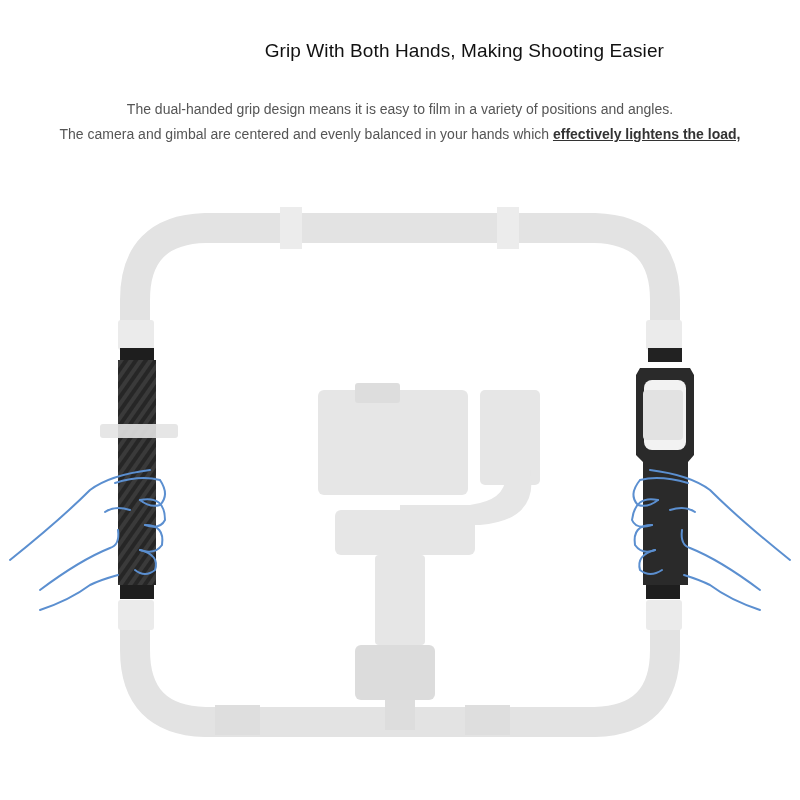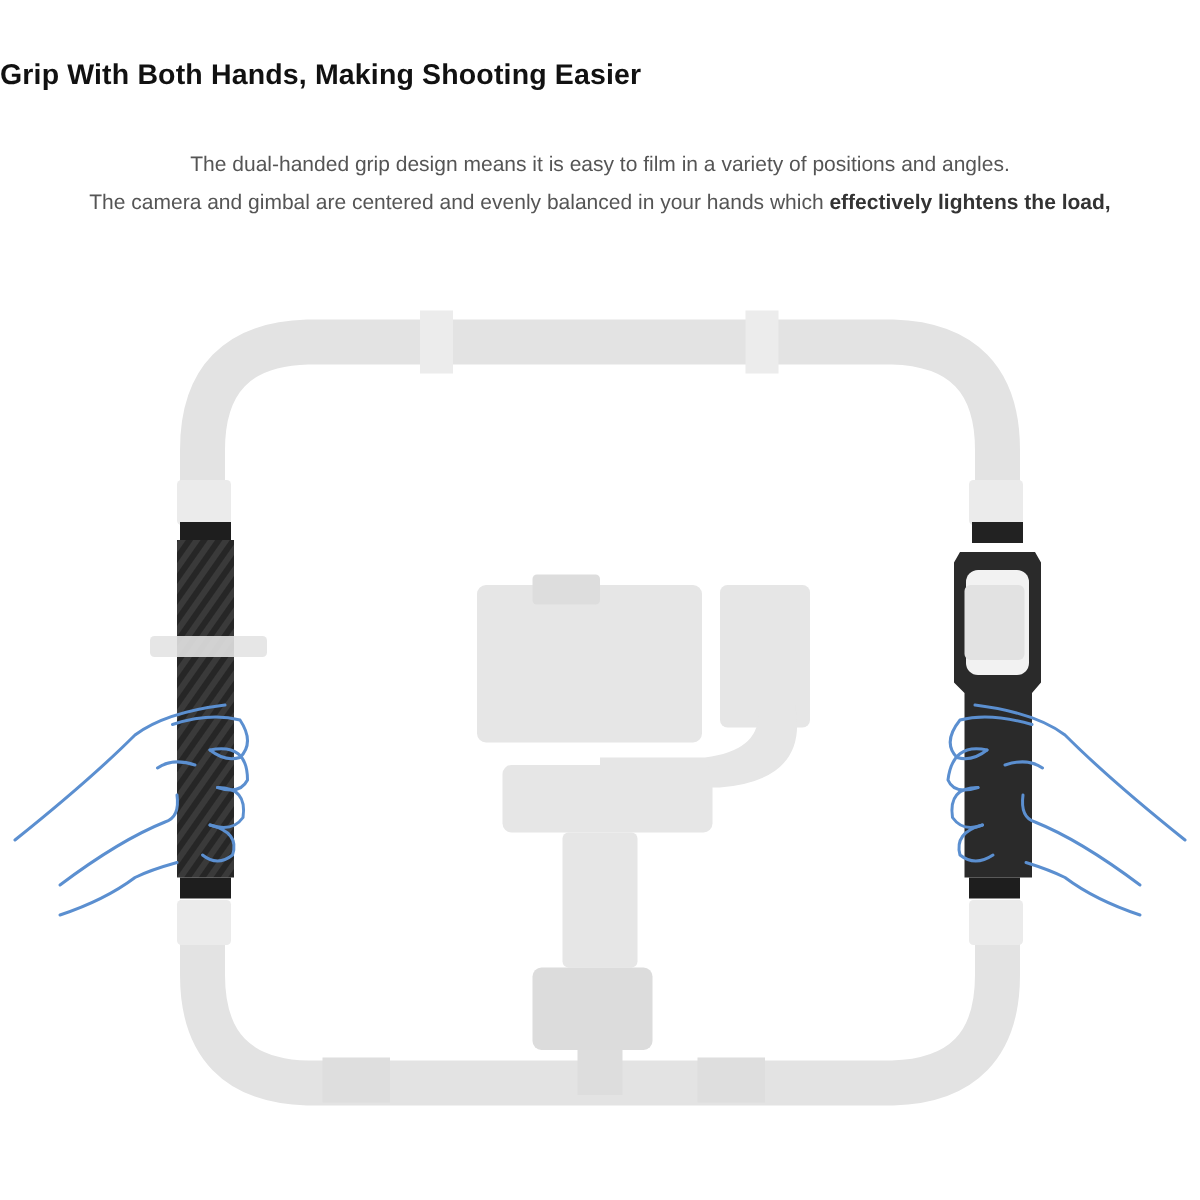--- a/index.html
+++ b/index.html
@@ -1,22 +1,22 @@
 <!DOCTYPE html>
 <html><head>
 <meta charset="utf-8">
 <style>
   html, body { margin: 0; padding: 0; background: #ffffff; }
   body { width: 800px; height: 800px; position: relative; overflow: hidden;
          font-family: "Liberation Sans", "DejaVu Sans", sans-serif; }
-  .title { position: absolute; top: 40px; left: 0; width: 664px; text-align: left;
-           font-size: 19px; font-weight: bold; color: #111111; letter-spacing: 0.1px; }
+  .title { position: absolute; top: 40px; left: 0; width: 664px; text-align: right;
+           font-size: 19px; font-weight: normal; color: #111111; letter-spacing: 0.1px; }
   .desc { position: absolute; top: 97px; left: 0; width: 800px; text-align: center;
           font-size: 14px; line-height: 25px; color: #555555; }
-  .desc b { color: #333333; font-weight: bold; }
+  .desc b { color: #333333; font-weight: bold; text-decoration: underline; }
   .desc .line { display: block; }
   .illustration { position: absolute; top: 195px; left: 0; width: 800px; height: 560px; }
 </style>
 </head>
 <body>
 
 <div class="title">Grip With Both Hands, Making Shooting Easier</div>
 
 <div class="desc">
   <span class="line">The dual-handed grip design means it is easy to film in a variety of positions and angles.</span>

